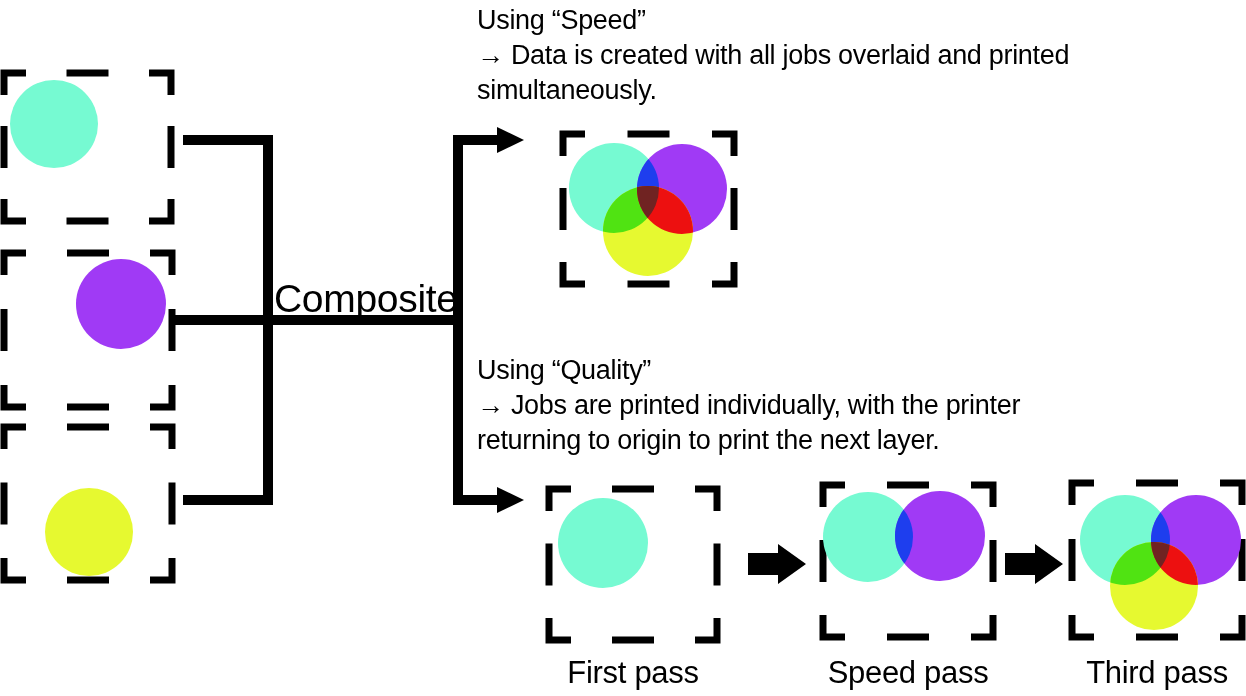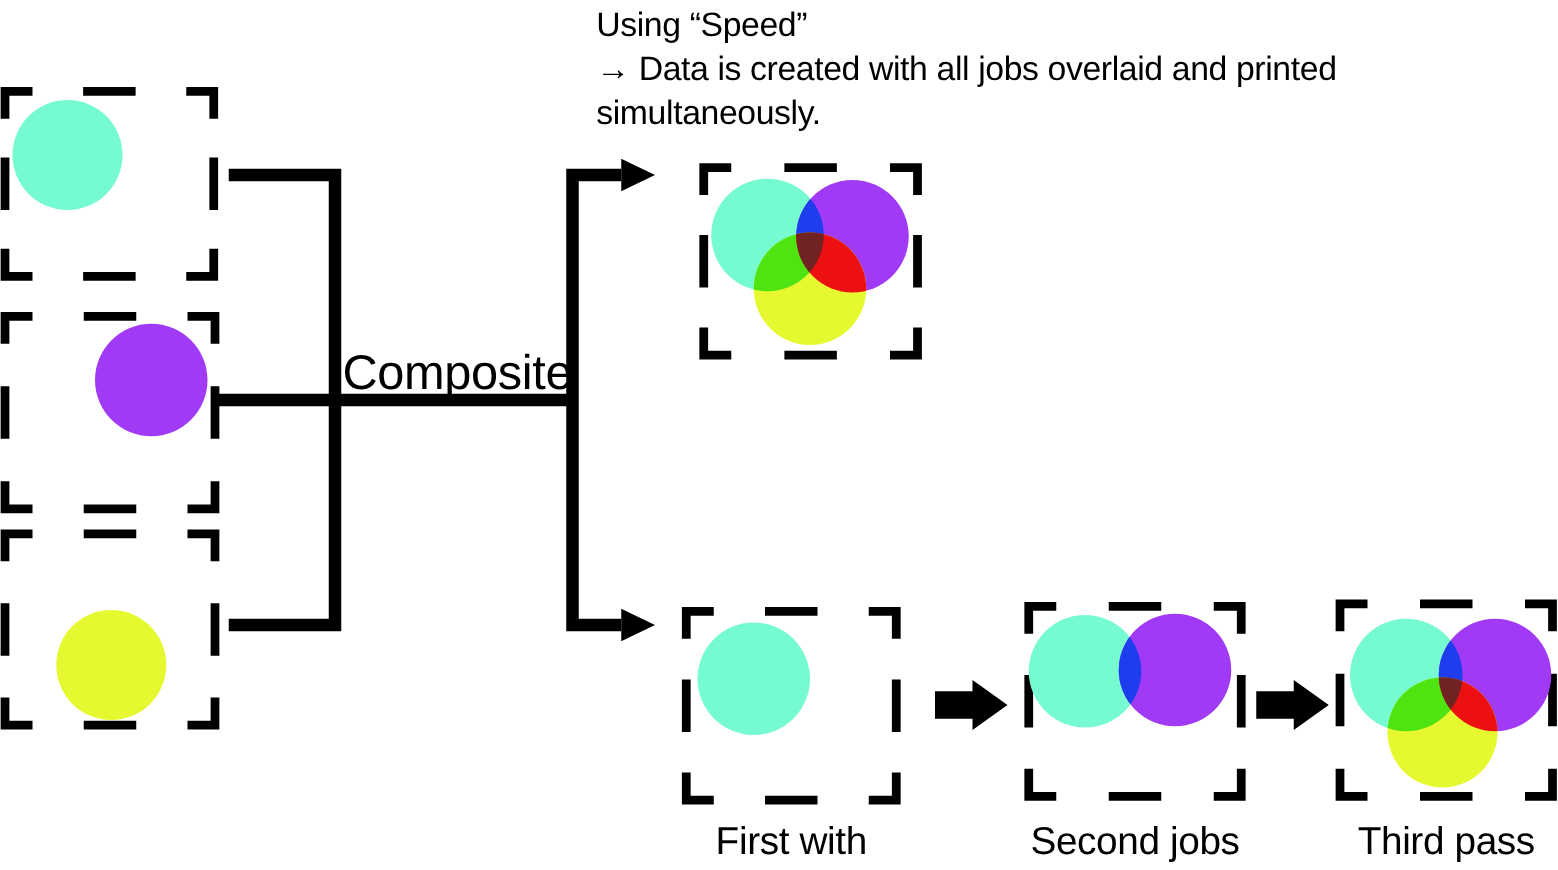--- a/index.html
+++ b/index.html
@@ -143,17 +143,20 @@
     <polygon points="497,127 524,140 497,153" fill="#000000"></polygon>
     <polygon points="497,487 524,500 497,513" fill="#000000"></polygon>
 
     <polygon points="748,553 778,553 778,544 806,564 778,584 778,575 748,575" fill="#000000"></polygon>
     <polygon points="1005,553 1035,553 1035,544 1063,564 1035,584 1035,575 1005,575" fill="#000000"></polygon>
   </svg>
 
   <div class="txt" id="speed-text">Using “Speed”
 → Data is created with all jobs overlaid and printed
 simultaneously.</div>
+  <div class="txt" id="quality-text">Using “Quality”
+→ Jobs are printed individually, with the printer
+returning to origin to print the next layer.</div>
   <div class="txt" id="composite-label">Composite</div>
-  <div class="txt pass" id="pass1-label">First with</div>
-  <div class="txt pass" id="pass2-label">Second jobs</div>
+  <div class="txt pass" id="pass1-label">First pass</div>
+  <div class="txt pass" id="pass2-label">Speed pass</div>
   <div class="txt pass" id="pass3-label">Third pass</div>
 </div>
 
 </body></html>

